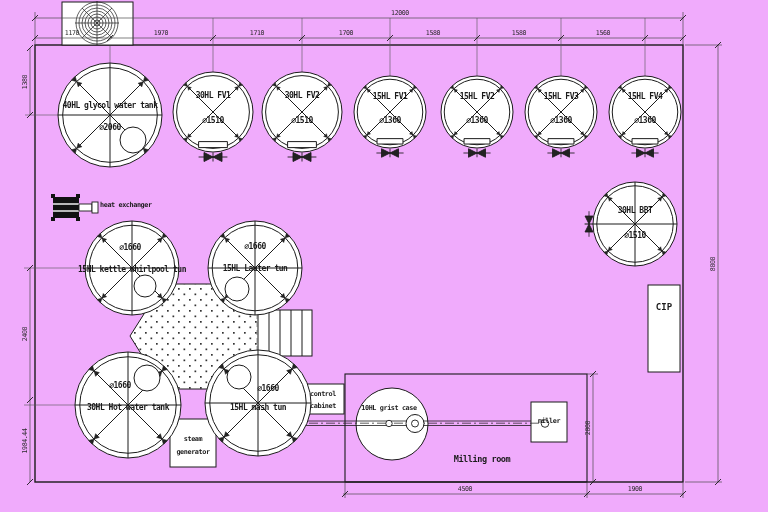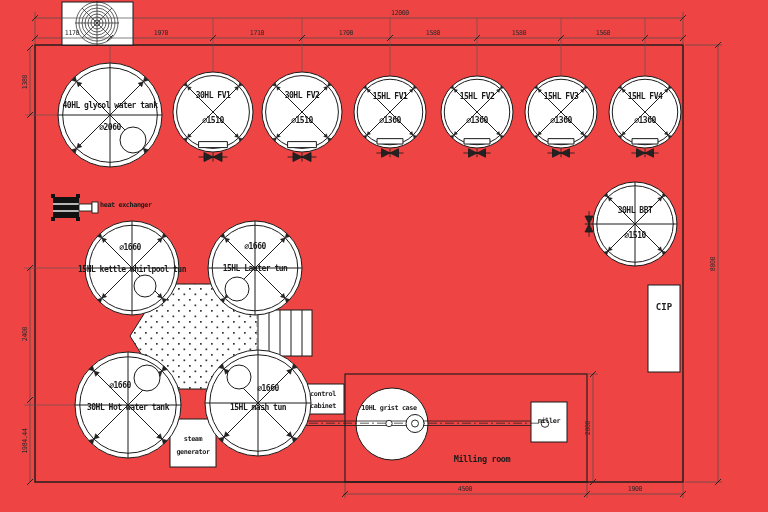--- a/index.html
+++ b/index.html
@@ -1,16 +1,16 @@
 <!DOCTYPE html>
 <html><head>
 <meta charset="utf-8">
 <style>
   html,body{margin:0;padding:0;background:#ffffff;}
-  .stage{width:768px;height:512px;position:relative;background:#ef4444;overflow:hidden;}
+  .stage{width:768px;height:512px;position:relative;background:#f0abfc;overflow:hidden;}
   svg{display:block;}
   text{font-family:"DejaVu Sans Mono","Liberation Mono",monospace;fill:#1b1b1b;}
   .eq-label{font-size:8px;font-weight:bold;letter-spacing:-0.5px;}
   .eq-label-sm{font-size:6.8px;font-weight:bold;letter-spacing:-0.4px;}
   .dim-label{font-size:6.6px;fill:#2a2a2a;letter-spacing:-0.4px;}
   .room-label{font-size:8.5px;font-weight:bold;letter-spacing:-0.4px;}
   .cip-label{font-size:9px;font-weight:bold;}
 </style>
 </head>
 <body>

